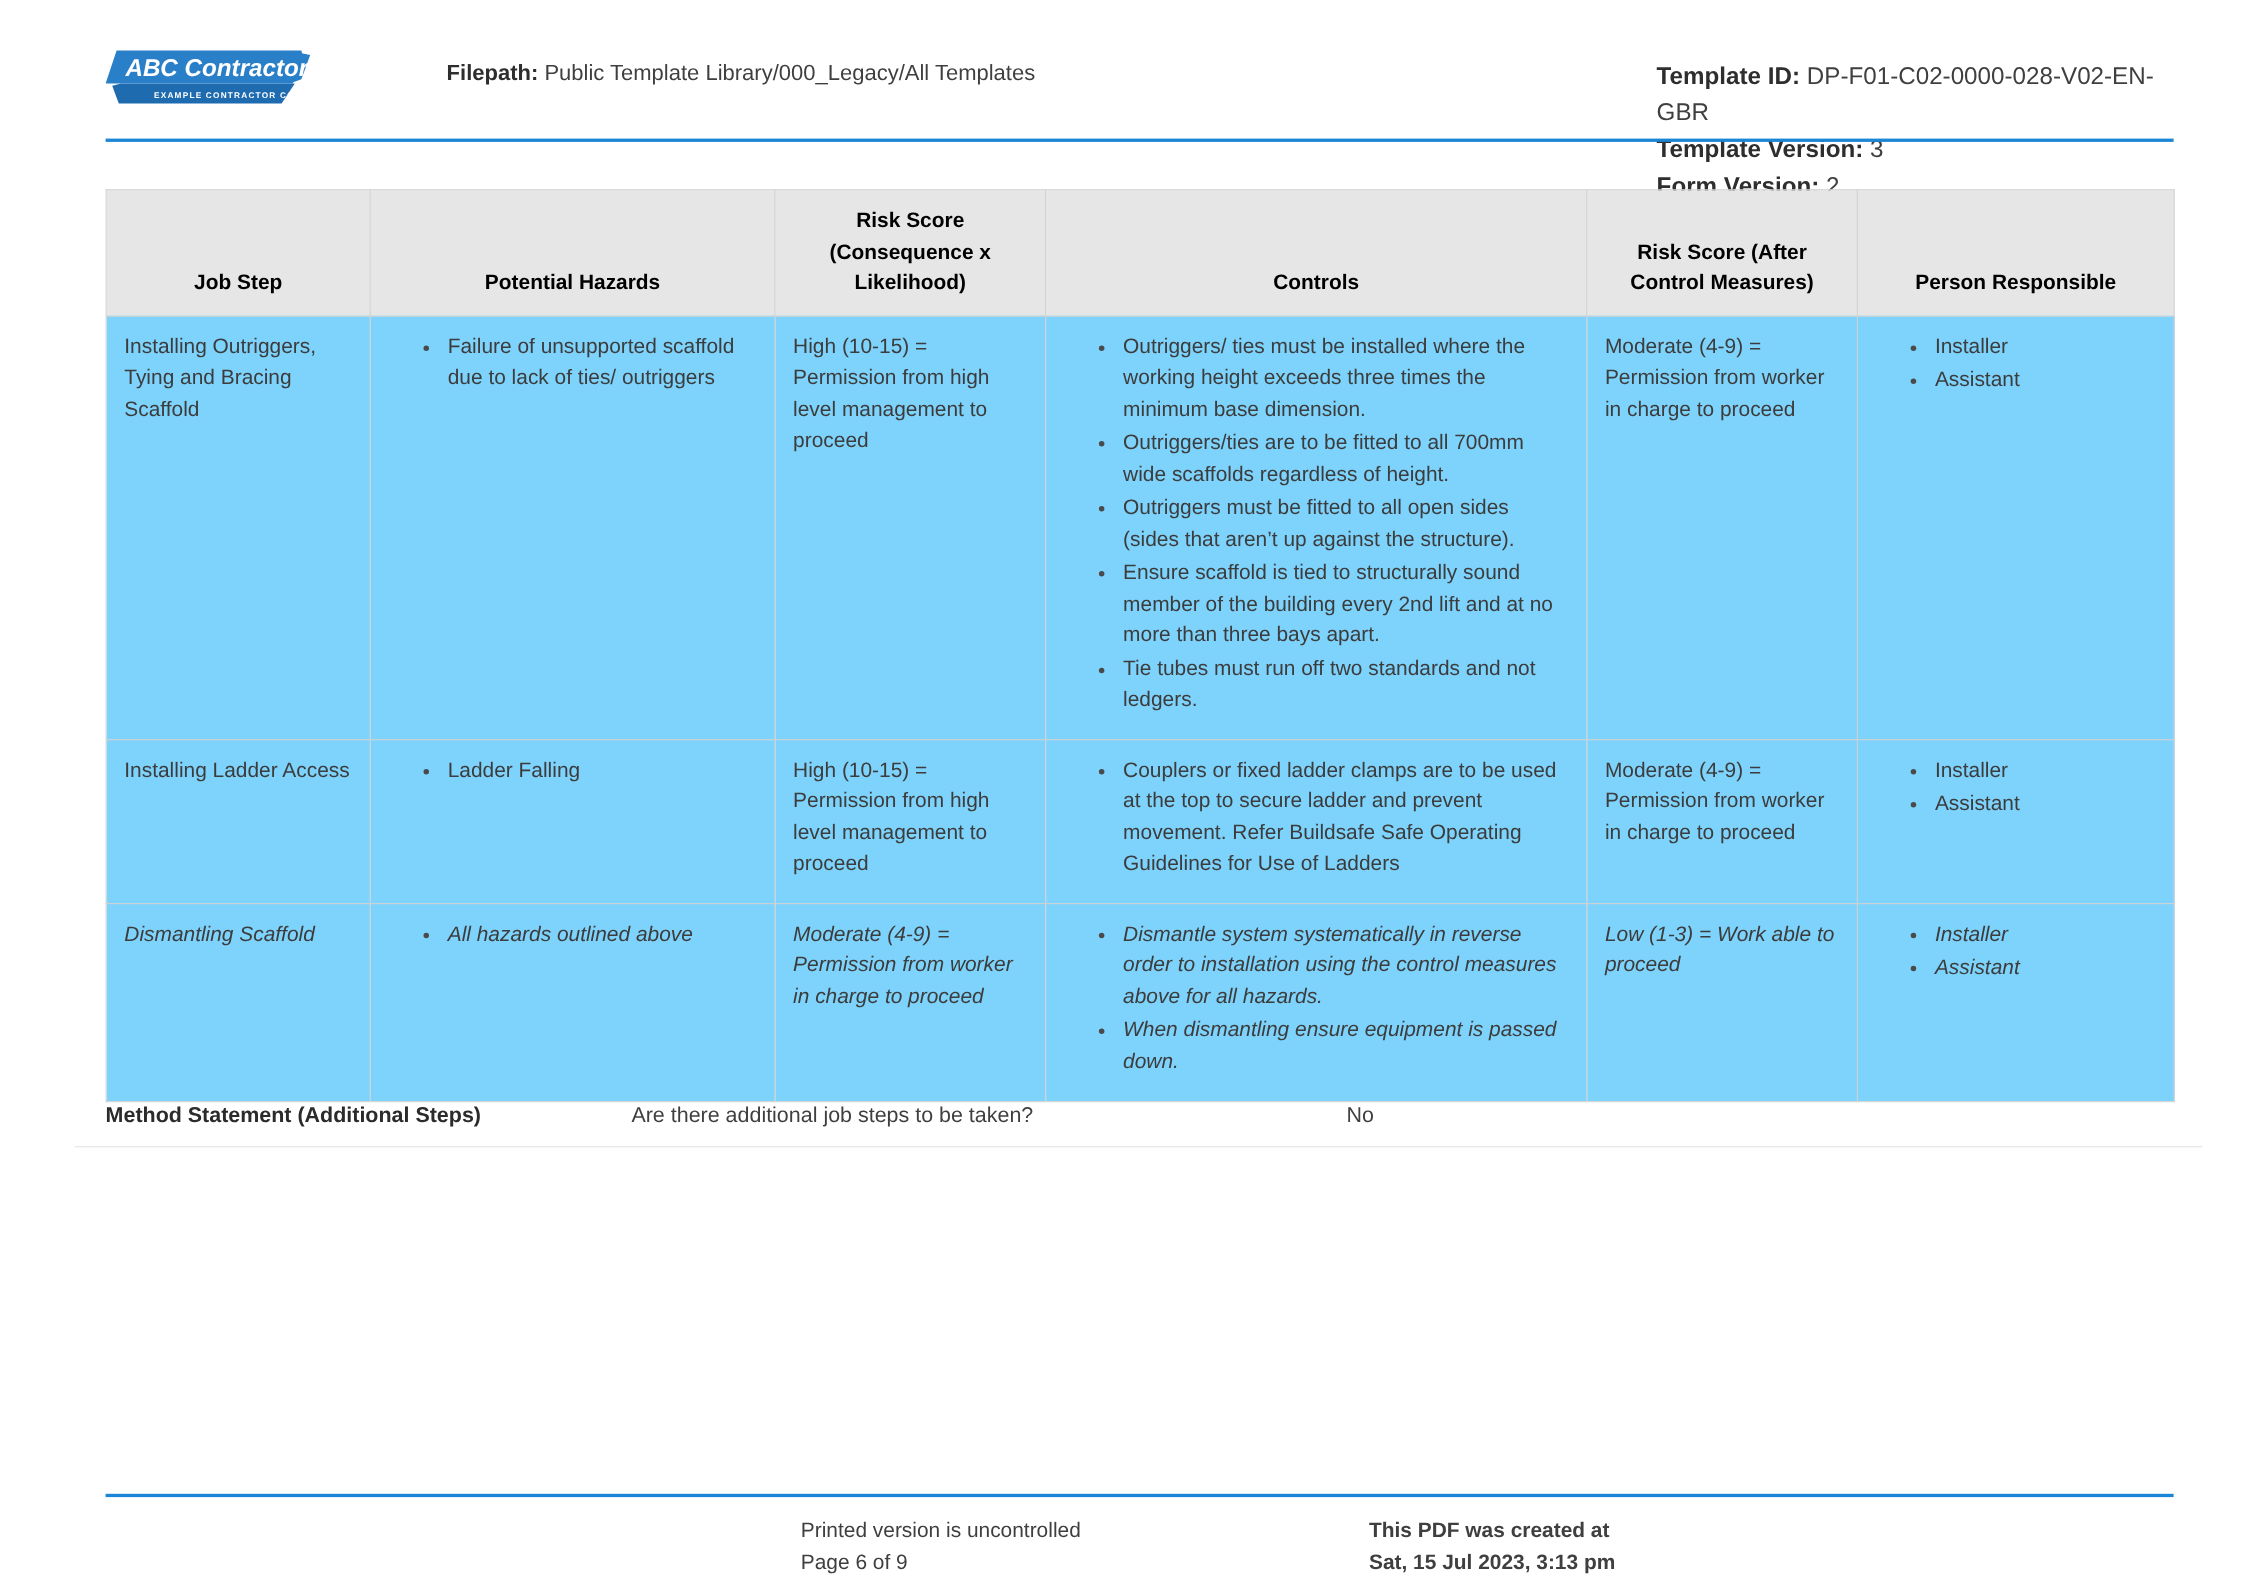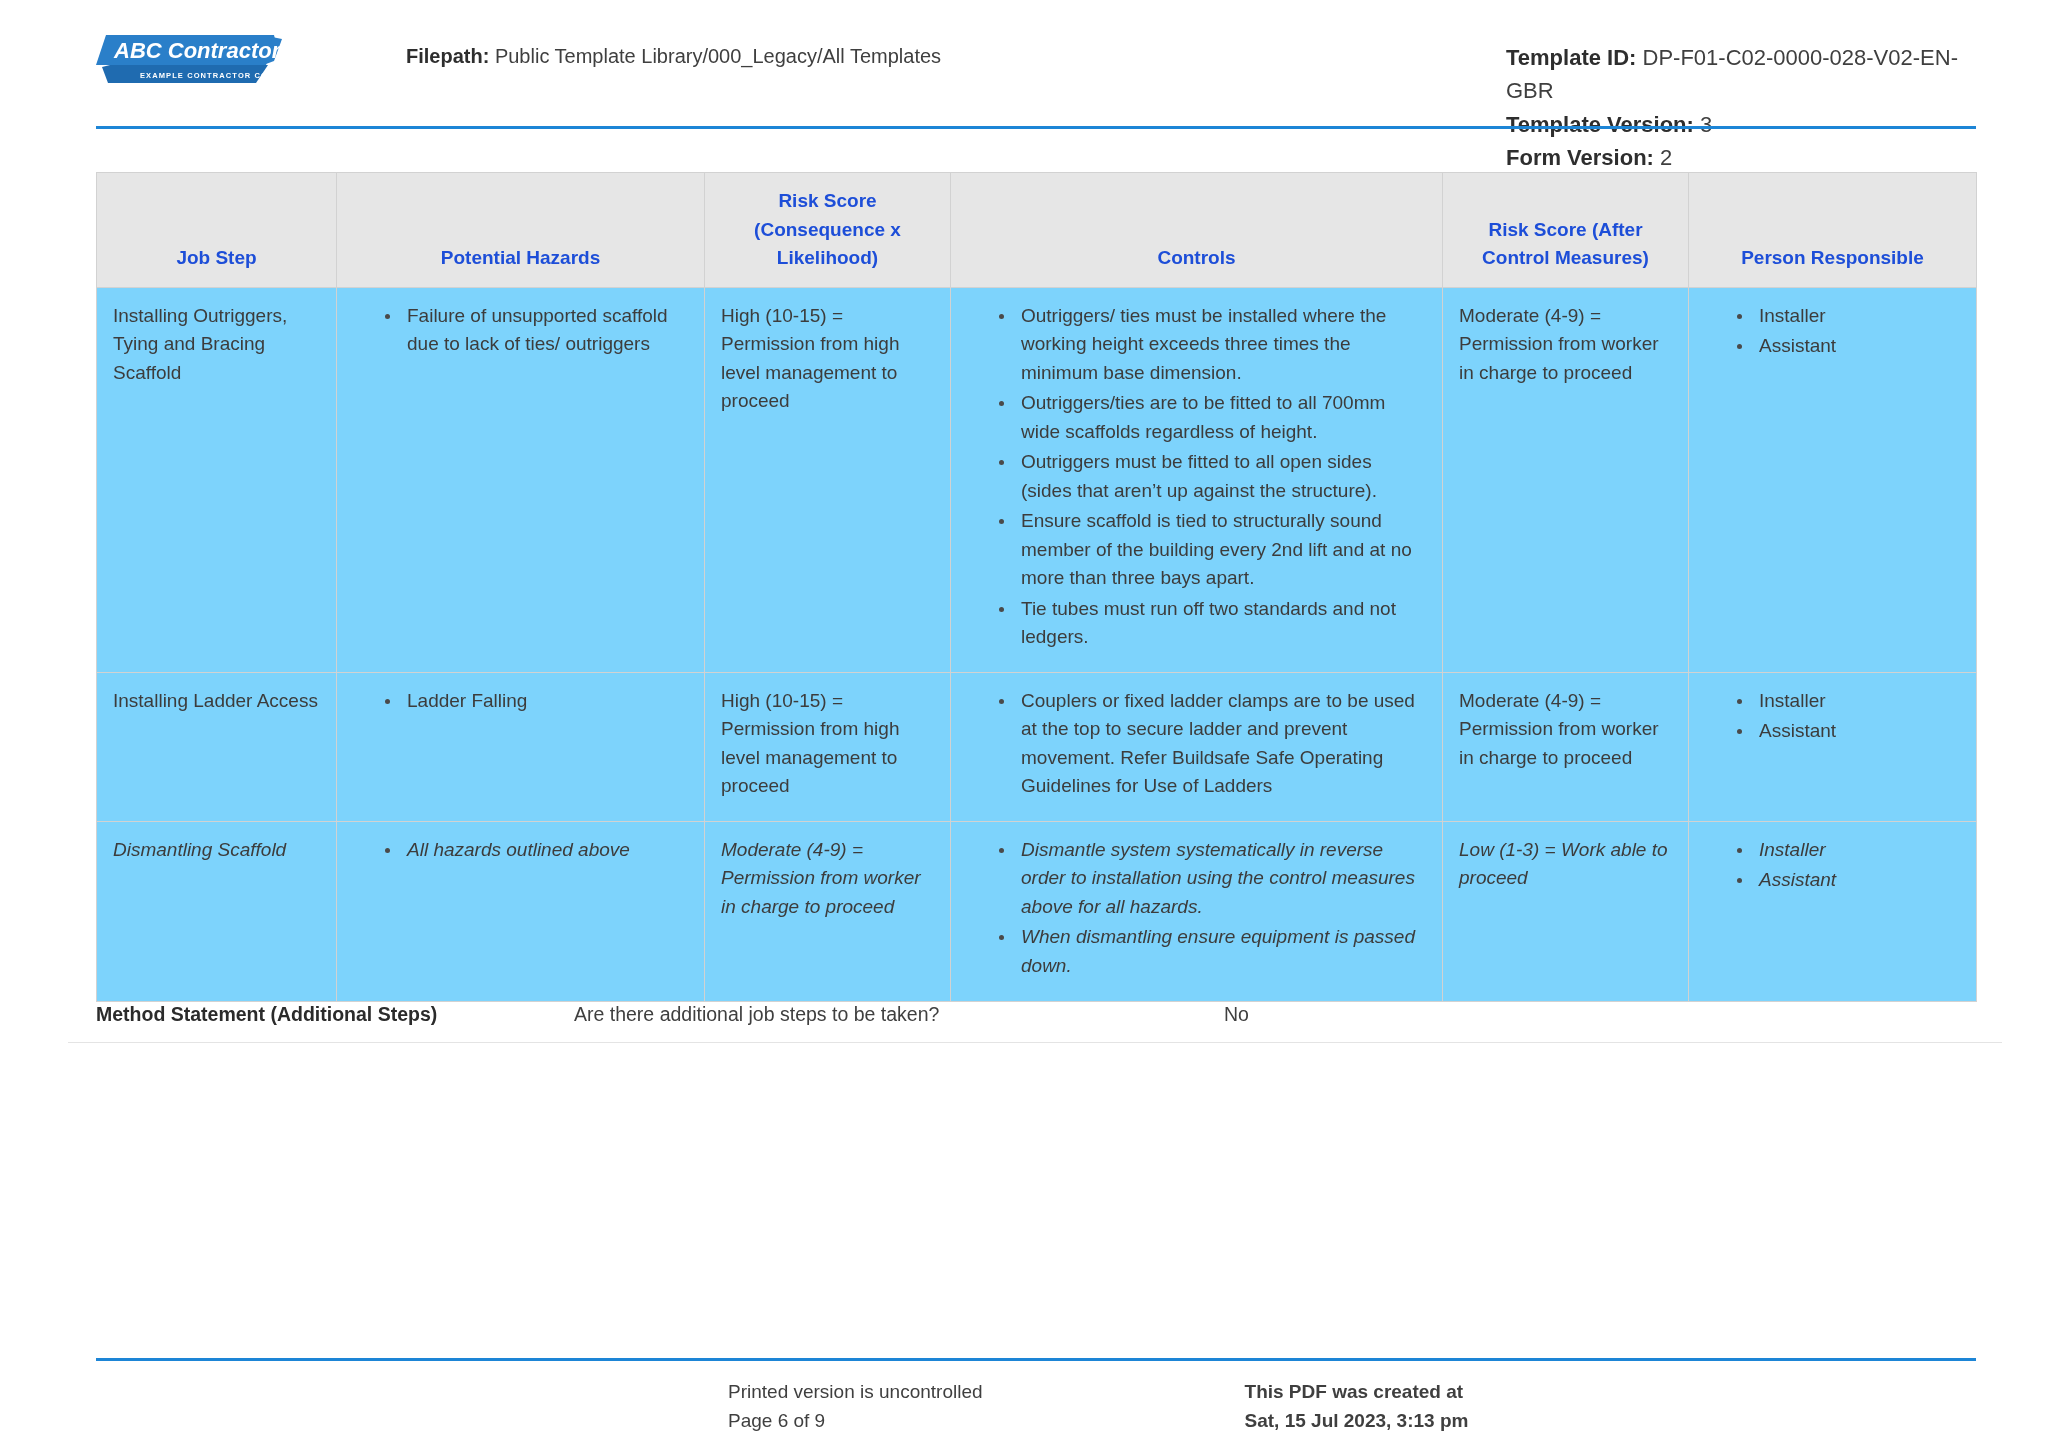--- a/index.html
+++ b/index.html
@@ -22,21 +22,21 @@
     width: 2048px;
     height: 1447px;
     padding: 0;
   }
 
   
   .header {
     position: relative;
     display: flex;
     align-items: flex-start;
-    padding: 13px 72px 0 96px;
+    padding: 24px 72px 0 96px;
     height: 112px;
   }
 
   .logo-wrap {
     width: 300px;
     flex: 0 0 300px;
     padding-top: 18px;
   }
   .logo {
     position: relative;
@@ -88,21 +88,21 @@
     vertical-align: top;
     padding: 14px 16px 18px 16px;
     font-size: 19px;
     line-height: 1.50;
     color: #3c3c3c;
     background: #7dd3fc;
   }
   table.ra thead th {
     background: #e6e6e6;
     font-weight: bold;
-    color: #1d4ed8;
+    color: #000000;
     vertical-align: bottom;
     height: 108px;
     padding-bottom: 14px;
     border-color: #d2d2d2;
   }
   .c1 { width: 240px; }
   .c2 { width: 368px; }
   .c3 { width: 246px; }
   .c4 { width: 492px; }
   .c5 { width: 246px; }

